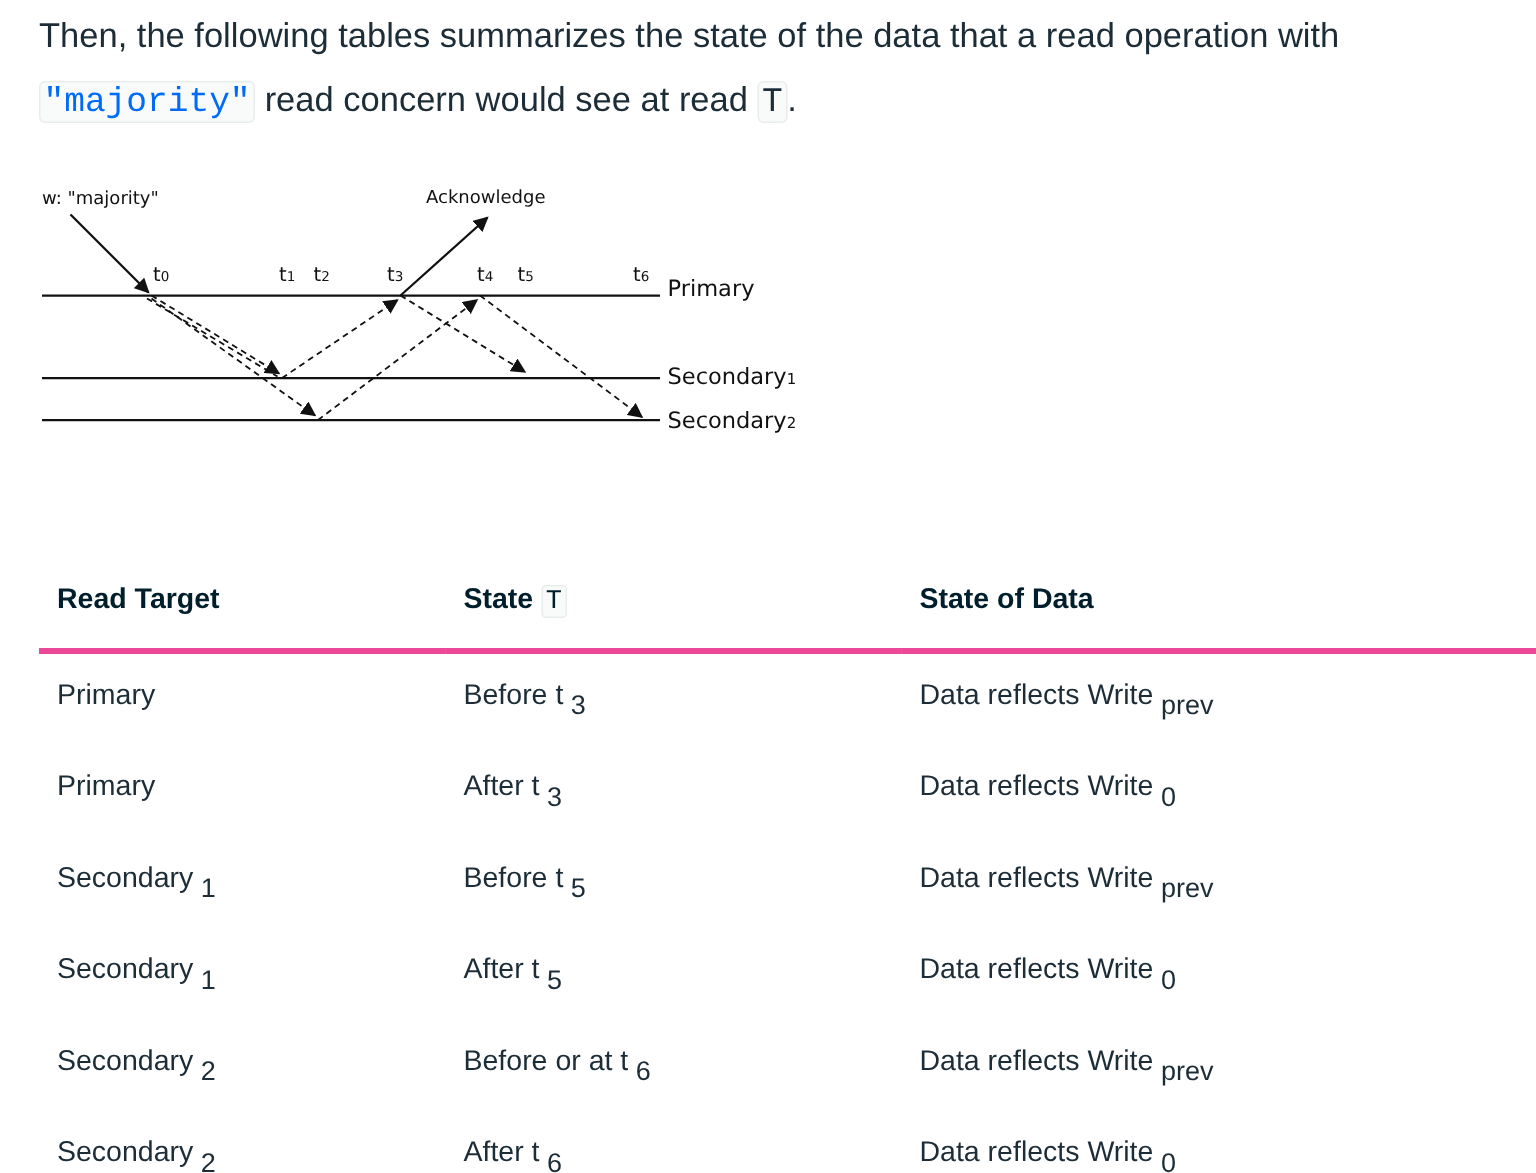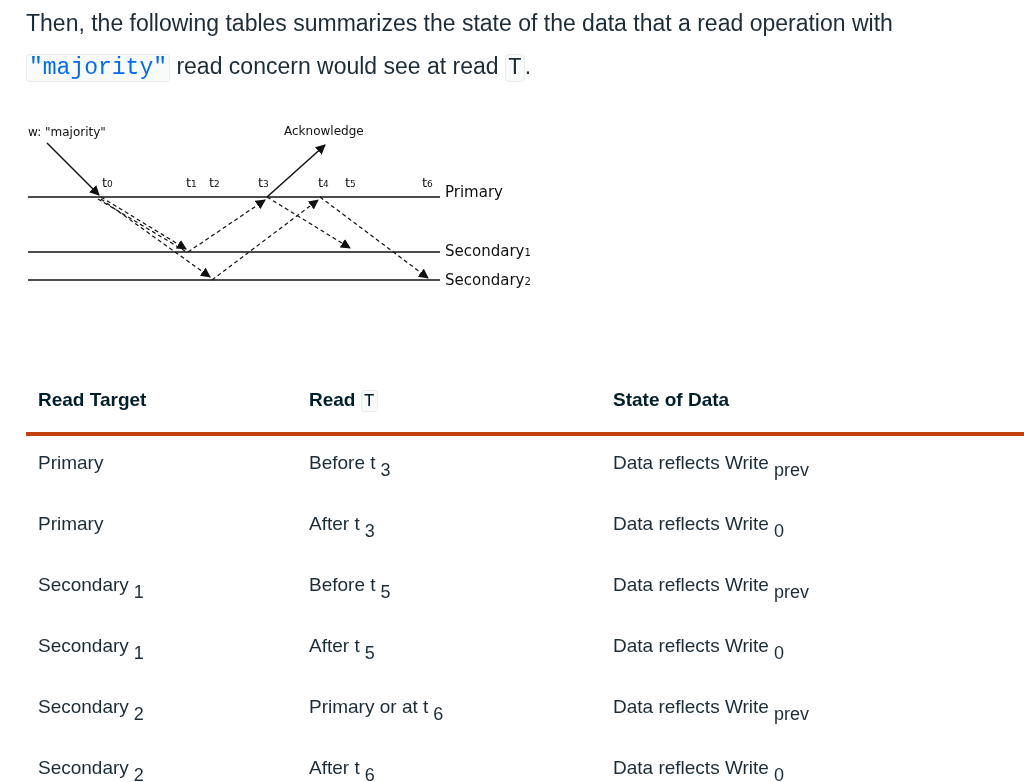--- a/index.html
+++ b/index.html
@@ -18,21 +18,21 @@
     }
     .code-dark { color: #1c2d38; }
     .diagram { position: absolute; left: 20px; top: 115px; width: 520px; height: 180px; }
     .diagram text { font-family: "DejaVu Sans", sans-serif; fill: #111; }
     table.state {
       position: absolute; left: 26px; top: 368px; width: 1000px;
       border-collapse: collapse; font-size: 19px; color: #1c2d38;
     }
     table.state th {
       text-align: left; font-weight: bold; height: 64px; padding: 0 12px;
-      border-bottom: 4px solid #c2410c; color: #001e2b;
+      border-bottom: 4px solid #ec4899; color: #001e2b;
     }
     table.state td { height: 61px; padding: 0 12px; vertical-align: middle; }
     .c1 { width: 247px; } .c2 { width: 280px; }
     sub { font-size: 18px; vertical-align: -7px; margin-left: 5px; }
     .th-code {
       font-family: "Liberation Mono", monospace; font-weight: normal; font-size: 18px;
       background: #f9fbfa; border: 1px solid #e8edeb; border-radius: 3px; padding: 0 2px;
     }
   </style>
 </head>
@@ -78,21 +78,21 @@
   <text x="402" y="72" font-size="13">t<tspan font-size="9">6</tspan></text>
   <text x="425" y="82" font-size="15">Primary</text>
   <text x="425" y="141" font-size="15">Secondary<tspan font-size="10">1</tspan></text>
   <text x="425" y="170" font-size="15">Secondary<tspan font-size="10">2</tspan></text>
 </svg>
 
 <table class="state">
   <thead>
     <tr>
       <th class="c1">Read Target</th>
-      <th class="c2"><span>Read </span><span class="th-code">T</span></th>
+      <th class="c2"><span>State </span><span class="th-code">T</span></th>
       <th>State of Data</th>
     </tr>
   </thead>
   <tbody>
     <tr>
       <td><span>Primary</span><sub></sub></td>
       <td><span>Before t</span><sub>3</sub></td>
       <td><span>Data reflects Write</span><sub>prev</sub></td>
     </tr>
     <tr>
@@ -105,21 +105,21 @@
       <td><span>Before t</span><sub>5</sub></td>
       <td><span>Data reflects Write</span><sub>prev</sub></td>
     </tr>
     <tr>
       <td><span>Secondary</span><sub>1</sub></td>
       <td><span>After t</span><sub>5</sub></td>
       <td><span>Data reflects Write</span><sub>0</sub></td>
     </tr>
     <tr>
       <td><span>Secondary</span><sub>2</sub></td>
-      <td><span>Primary or at t</span><sub>6</sub></td>
+      <td><span>Before or at t</span><sub>6</sub></td>
       <td><span>Data reflects Write</span><sub>prev</sub></td>
     </tr>
     <tr>
       <td><span>Secondary</span><sub>2</sub></td>
       <td><span>After t</span><sub>6</sub></td>
       <td><span>Data reflects Write</span><sub>0</sub></td>
     </tr>
   </tbody>
 </table>
 

